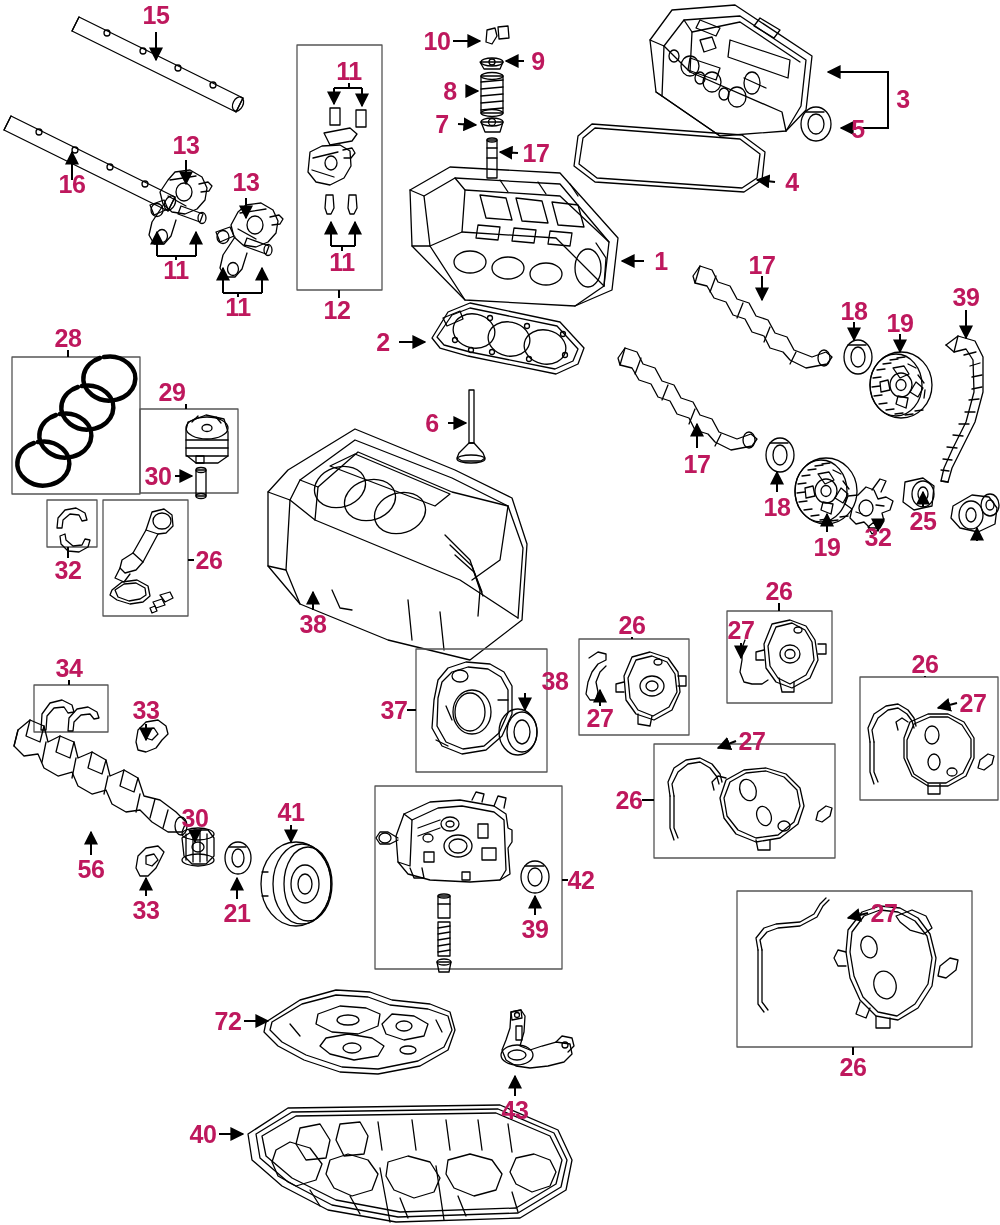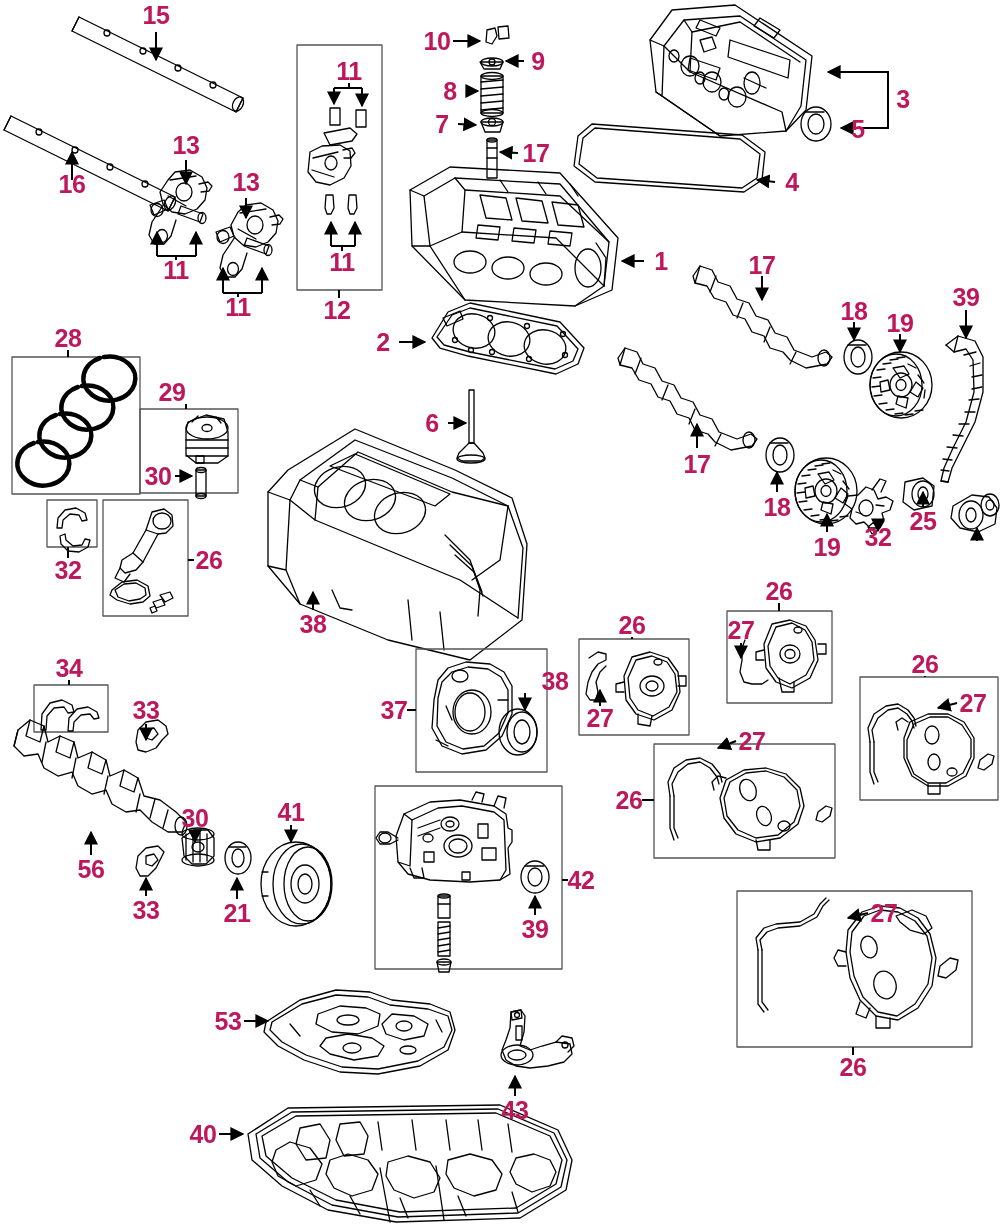--- a/index.html
+++ b/index.html
@@ -873,17 +873,17 @@
 <div class="lbl" style="left:632px;top:625px">26</div>
 <div class="lbl" style="left:600px;top:718px">27</div>
 <div class="lbl" style="left:779px;top:591px">26</div>
 <div class="lbl" style="left:741px;top:630px">27</div>
 <div class="lbl" style="left:629px;top:800px">26</div>
 <div class="lbl" style="left:752px;top:741px">27</div>
 <div class="lbl" style="left:925px;top:664px">26</div>
 <div class="lbl" style="left:973px;top:703px">27</div>
 <div class="lbl" style="left:884px;top:913px">27</div>
 <div class="lbl" style="left:853px;top:1067px">26</div>
-<div class="lbl" style="left:228px;top:1021px">53</div>
+<div class="lbl" style="left:228px;top:1021px">72</div>
 <div class="lbl" style="left:515px;top:1110px">43</div>
 <div class="lbl" style="left:203px;top:1134px">40</div>
 
 </div>
 
 </body></html>

